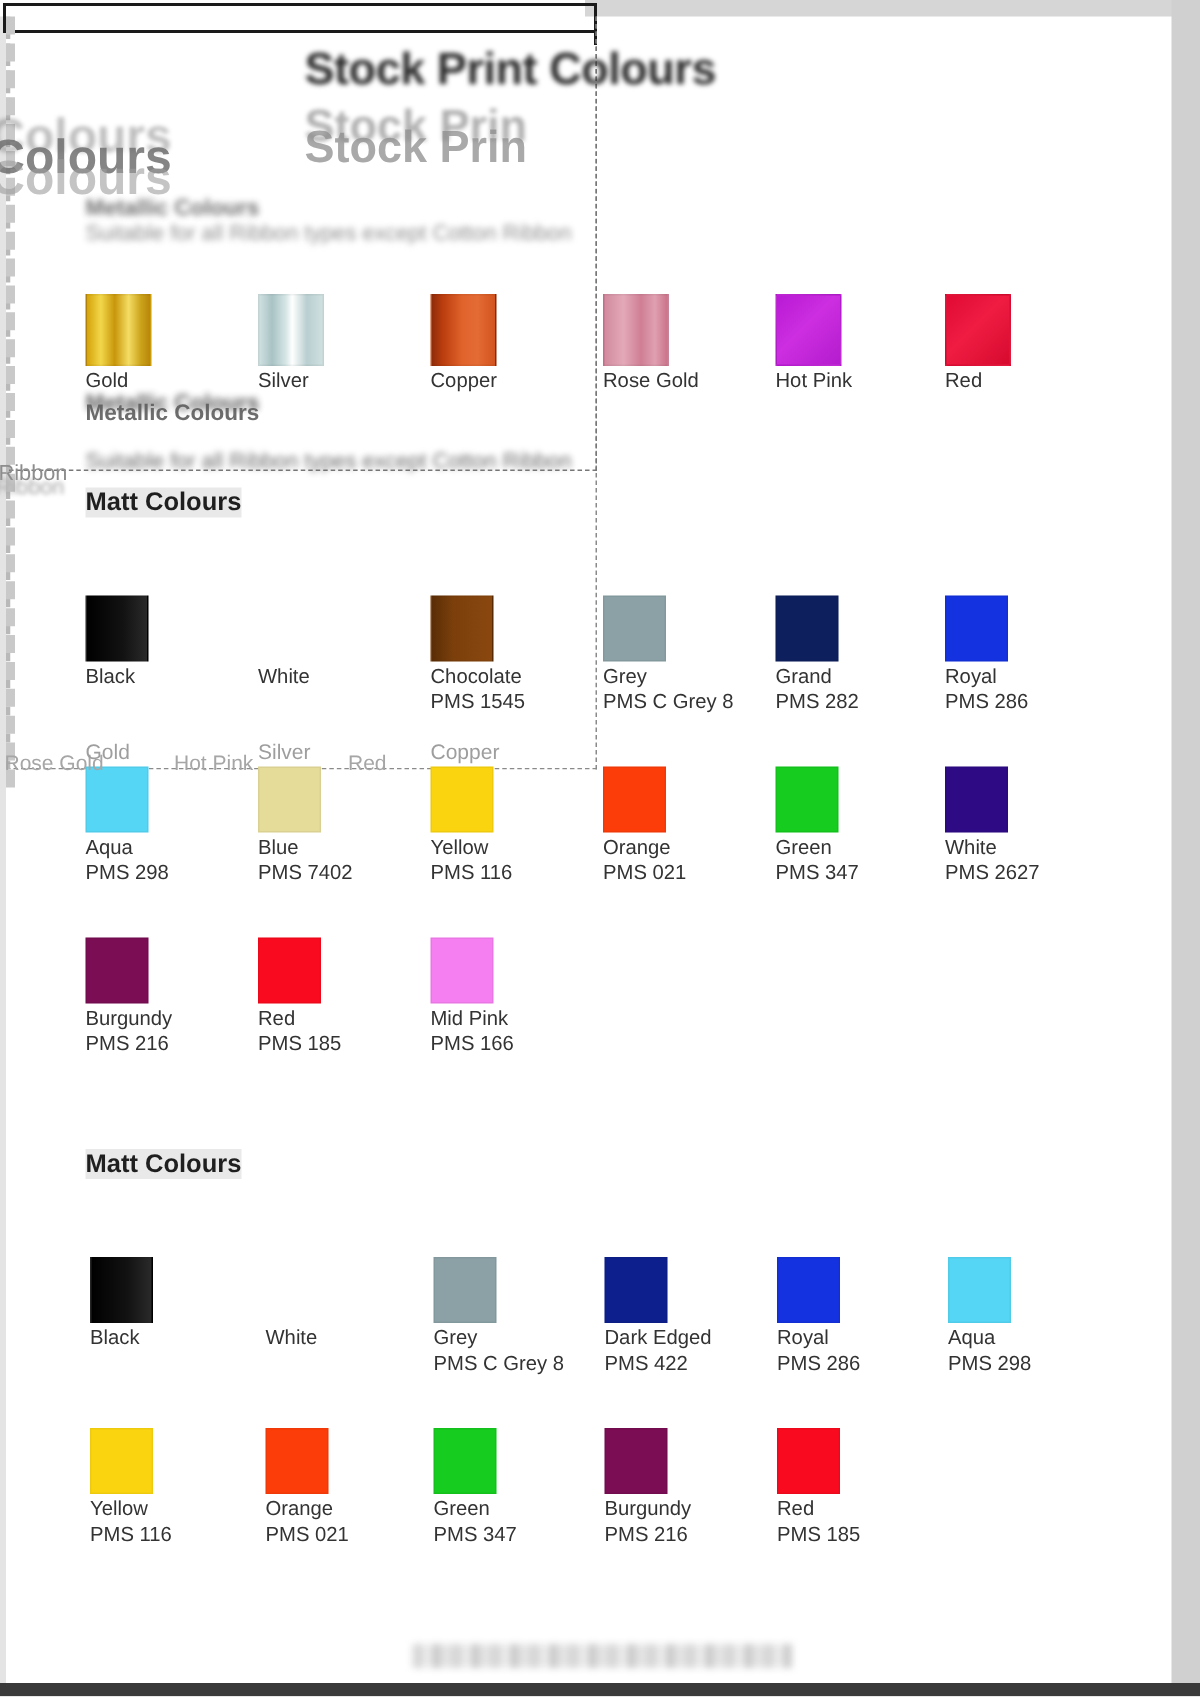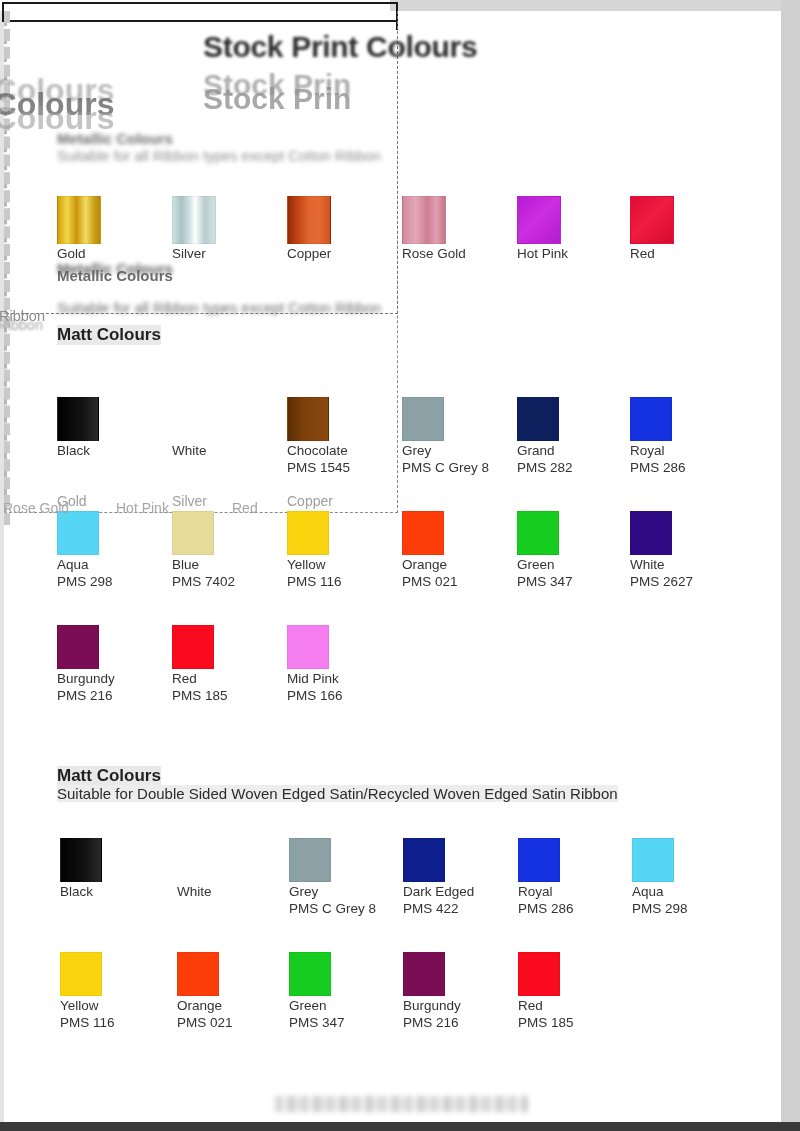--- a/index.html
+++ b/index.html
@@ -282,21 +282,20 @@
   </div>
 
   <div class="ghost" style="left:3px; top:500px; font-size:14px; color:#a6a6a6;">Rose Gold</div>
   <div class="ghost" style="left:57px; top:493px; font-size:14px; color:#9e9e9e;">Gold</div>
   <div class="ghost" style="left:116px; top:500px; font-size:14px; color:#a6a6a6;">Hot Pink</div>
   <div class="ghost" style="left:172px; top:493px; font-size:14px; color:#9e9e9e;">Silver</div>
   <div class="ghost" style="left:232px; top:500px; font-size:14px; color:#a6a6a6;">Red</div>
   <div class="ghost" style="left:287px; top:493px; font-size:14px; color:#9e9e9e;">Copper</div>
 
   <div class="sub-head" style="left:57px; top:766px; font-size:17px; color:#1f1f1f; background:#e9e9e9;">Matt Colours</div>
-  <div class="sub-desc" style="left:57px; top:785px; font-size:15px; color:#2b2b2b; background:#ededed;">Suitable for Double Sided Woven Edged Satin/Recycled Woven Edged Satin Ribbon</div>
 
   <div class="swatch-grid" style="left:0; top:0;">
 
     <div class="swatch-cell" style="left:60px; top:838px;">
       <span class="swatch small" style="background:linear-gradient(90deg,#000 0%,#121212 60%,#2a2a2a 100%);"></span>
       <span class="sw-name">Black</span>
       <span class="sw-pms"></span>
     </div>
     <div class="swatch-cell" style="left:177px; top:838px;">
       <span class="swatch small" style="background:#ffffff; border:1px solid #ffffff;"></span>

